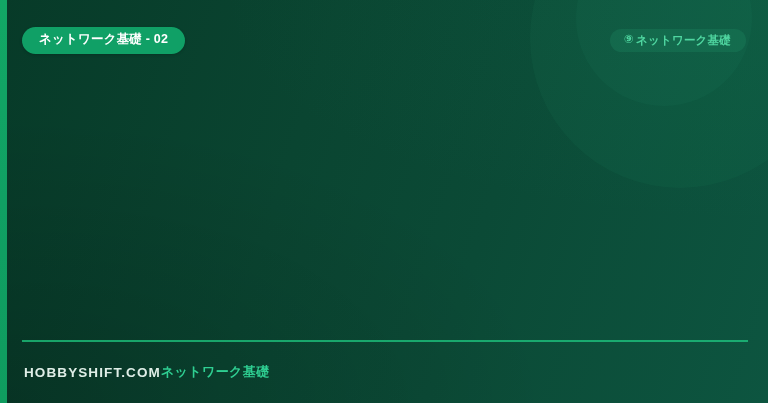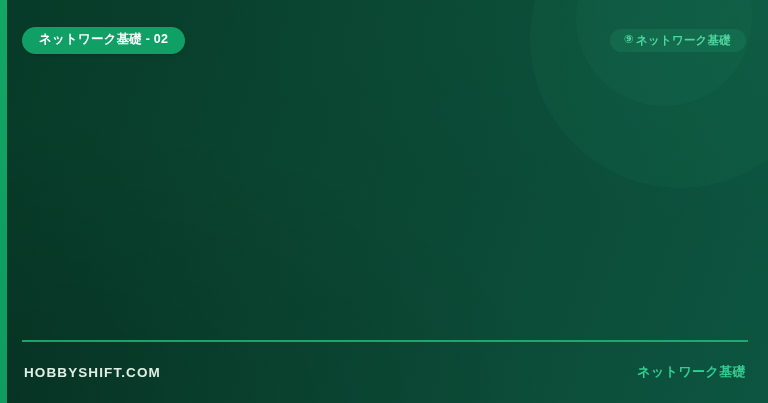--- a/index.html
+++ b/index.html
@@ -157,21 +157,21 @@
     opacity: 0.95;
   }
 
   .footer-row {
     position: absolute;
     left: 24px;
     right: 22px;
     bottom: 22px;
     display: flex;
     align-items: center;
-    justify-content: space-between;
+    justify-content: flex-start;
   }
 
   .footer-brand {
     color: #dfeee7;
     font-size: 13.5px;
     font-weight: bold;
     letter-spacing: 1.1px;
     white-space: nowrap;
   }
 

